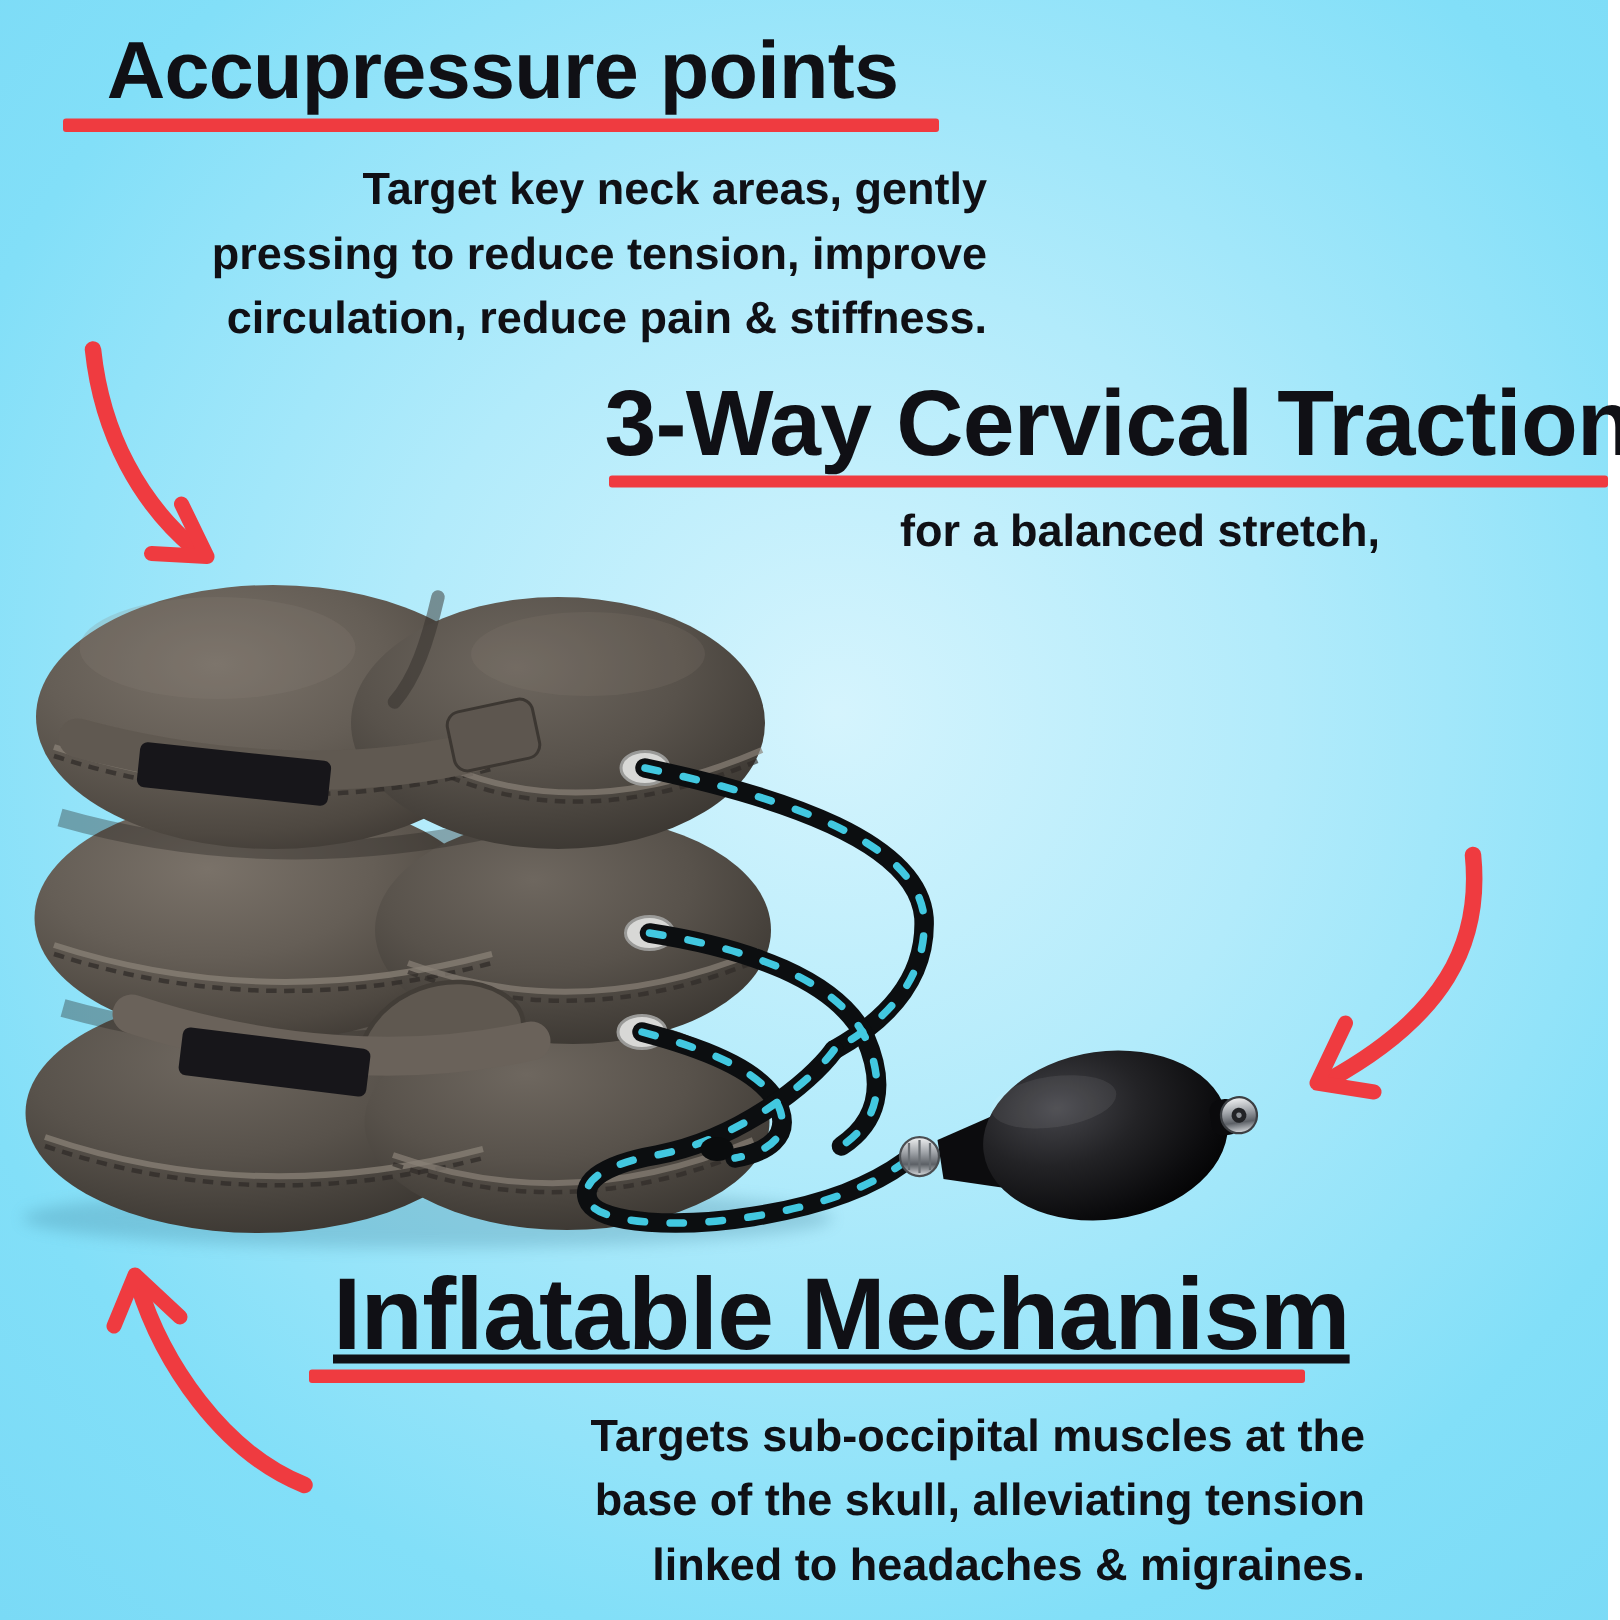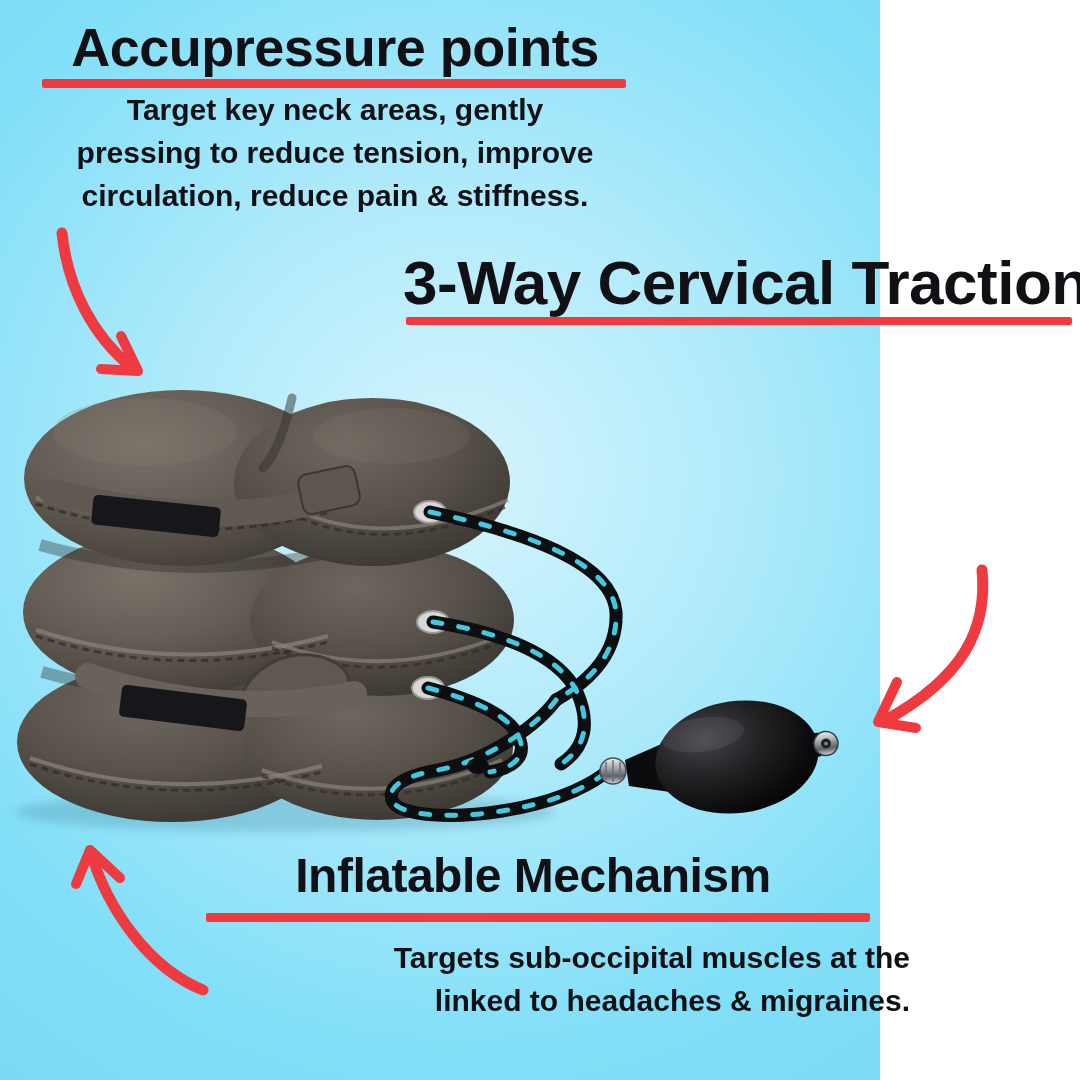--- a/index.html
+++ b/index.html
@@ -8,43 +8,43 @@
     --accent_red:#ef3b40;
     --text:#101015;
     --tube_arrow_cyan:#45d3ec;
   }
   html,body{margin:0;padding:0;}
   body{
     width:1080px;height:1080px;overflow:hidden;
     font-family:"Liberation Sans", sans-serif;
   }
   .stage{
-    position:relative;width:880px;height:1080px;
+    position:relative;width:1072px;height:1080px;
     background: radial-gradient(circle at 52% 44%,
       var(--background_center) 0%, #b2ebfb 36%,
       var(--background_edge) 76%, #7adaf6 100%);
   }
   svg.art{position:absolute;left:0;top:0;z-index:1;}
   .title{
     position:absolute;z-index:2;font-weight:bold;color:var(--text);
     text-align:center;white-space:nowrap;letter-spacing:-0.5px;
   }
   .rule{position:absolute;z-index:2;background:var(--accent_red);border-radius:2px;}
   .para{
     position:absolute;z-index:2;font-weight:bold;color:var(--text);
     text-align:center;font-size:30px;line-height:43px;
   }
   .para span{display:block;white-space:nowrap;}
   #h1{left:42px;top:16px;width:586px;font-size:54px;line-height:62px;}
   #rule1{left:42px;top:79px;width:584px;height:9px;}
-  #body1{left:12px;top:88px;width:646px;}
+  #body1{left:12px;top:105px;width:646px;text-align:right;}
   #h2{left:403px;top:252px;width:676px;font-size:62px;line-height:62px;}
   #rule2{left:406px;top:317px;width:666px;height:8px;}
   #body2{left:450px;top:333px;width:620px;}
-  #h3{left:222px;top:844px;width:622px;font-size:48px;line-height:64px;}
+  #h3{left:222px;top:844px;width:622px;font-size:68px;line-height:64px;text-decoration:underline;}
   #rule3{left:206px;top:913px;width:664px;height:9px;}
   #body3{left:170px;top:936px;width:740px;text-align:right;}
 </style>
 </head>
 <body>
 
 <div class="stage">
 
   <svg class="art" width="1080" height="1080" viewBox="0 0 1080 1080">
     <defs>
@@ -181,22 +181,24 @@
   <div id="rule1" class="rule"></div>
   <div id="body1" class="para">
     <span>Target key neck areas, gently</span>
     <span>pressing to reduce tension, improve</span>
     <span>circulation, reduce pain &amp; stiffness.</span>
   </div>
 
   <div id="h2" class="title">3-Way Cervical Traction</div>
   <div id="rule2" class="rule"></div>
   <div id="body2" class="para">
+    <span>for a balanced stretch,</span>
   </div>
 
   <div id="h3" class="title">Inflatable Mechanism</div>
   <div id="rule3" class="rule"></div>
   <div id="body3" class="para">
     <span>Targets sub-occipital muscles at the</span>
+    <span>base of the skull, alleviating tension</span>
     <span>linked to headaches &amp; migraines.</span>
   </div>
 
 </div>
 
 </body></html>

